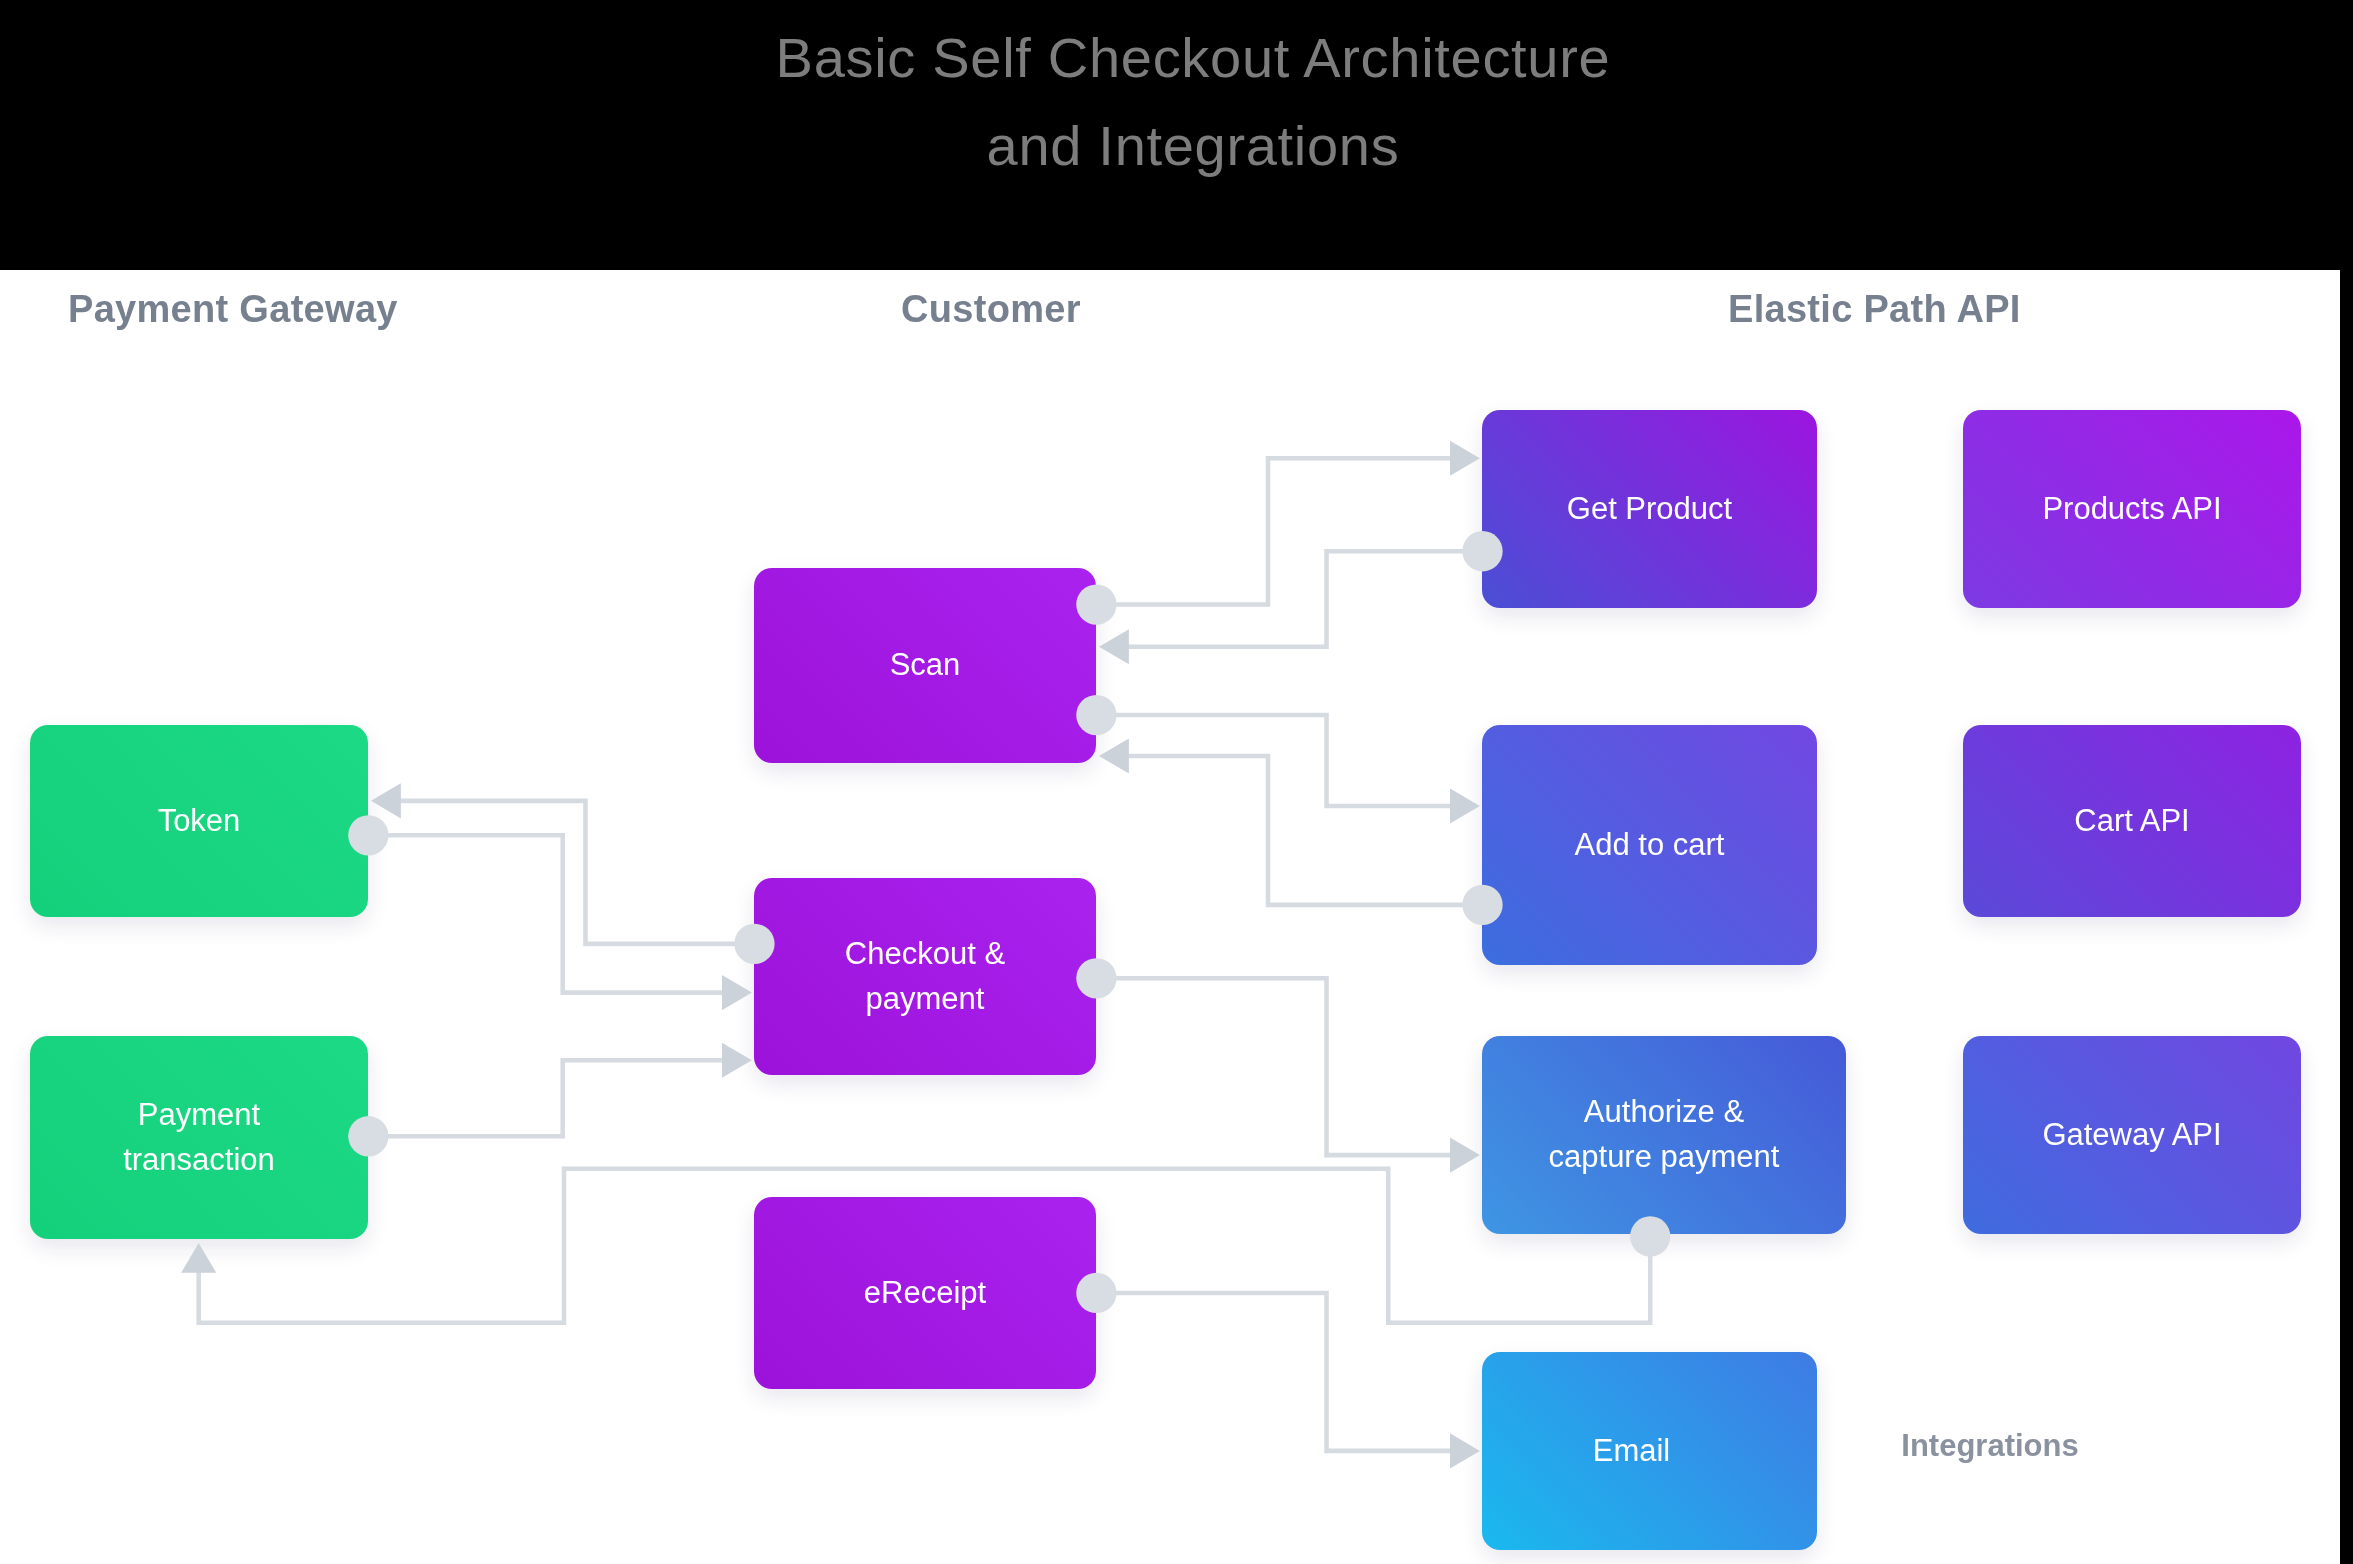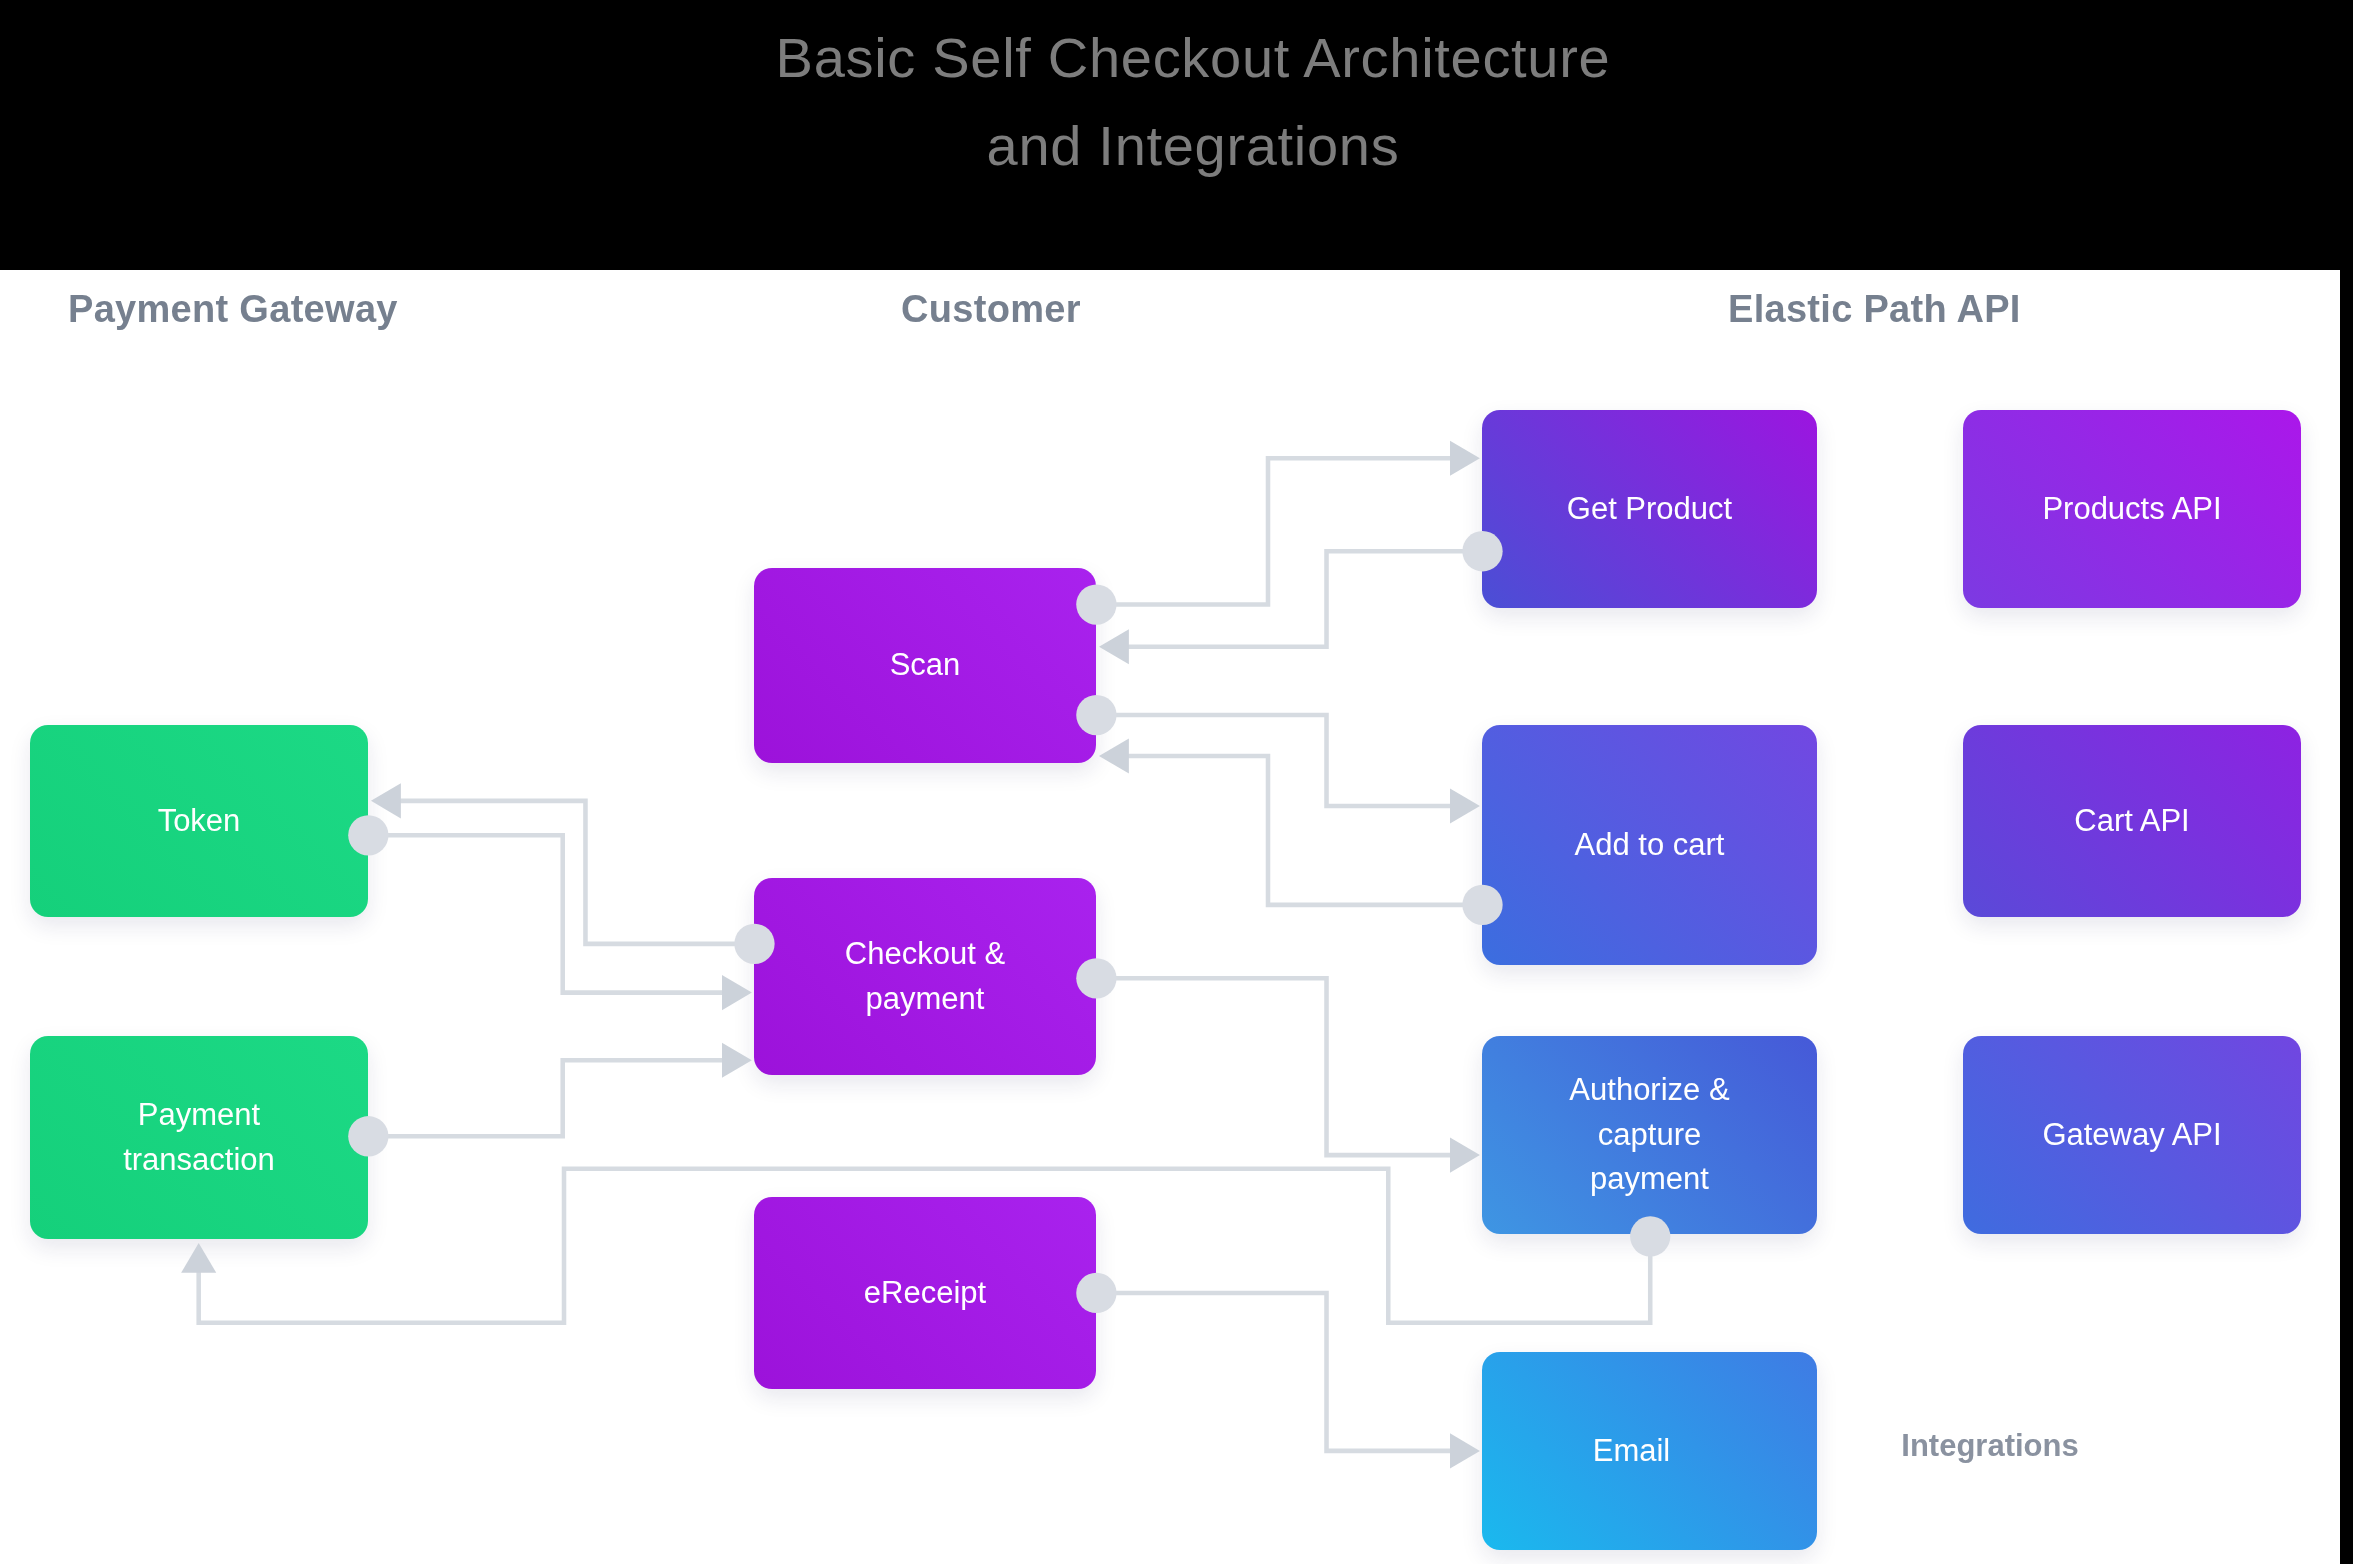--- a/index.html
+++ b/index.html
@@ -62,21 +62,21 @@
       </div>
       <div class="node" style="left: 754px; top: 1197px; width: 342px; height: 192px; background: linear-gradient(45deg, rgb(156, 18, 218), rgb(169, 34, 238)); text-align: right;">
         <span>eReceipt</span>
       </div>
       <div class="node" style="left: 1482px; top: 410px; width: 335px; height: 198px; background: linear-gradient(45deg, rgb(74, 79, 213), rgb(156, 21, 224));">
         <span>Get Product</span>
       </div>
       <div class="node" style="left: 1482px; top: 725px; width: 335px; height: 240px; background: linear-gradient(45deg, rgb(59, 110, 223), rgb(114, 71, 226));">
         <span>Add to cart</span>
       </div>
-      <div class="node" style="left: 1482px; top: 1036px; width: 335px; height: 198px; background: linear-gradient(45deg, rgb(62, 150, 227), rgb(70, 89, 216));">
+      <div class="node" style="left: 1482px; top: 1036px; width: 364px; height: 198px; background: linear-gradient(45deg, rgb(62, 150, 227), rgb(70, 89, 216));">
         <span>Authorize &amp; capture payment</span>
       </div>
       <div class="node" style="left: 1482px; top: 1352px; width: 335px; height: 198px; background: linear-gradient(45deg, rgb(26, 185, 238), rgb(63, 123, 228)); padding-left: 24px;">
         <span>Email</span>
       </div>
       <div class="node" style="left: 1963px; top: 410px; width: 338px; height: 198px; background: linear-gradient(45deg, rgb(124, 58, 226), rgb(171, 23, 234));">
         <span>Products API</span>
       </div>
       <div class="node" style="left: 1963px; top: 725px; width: 338px; height: 192px; background: linear-gradient(45deg, rgb(90, 74, 216), rgb(142, 34, 226));">
         <span>Cart API</span>

